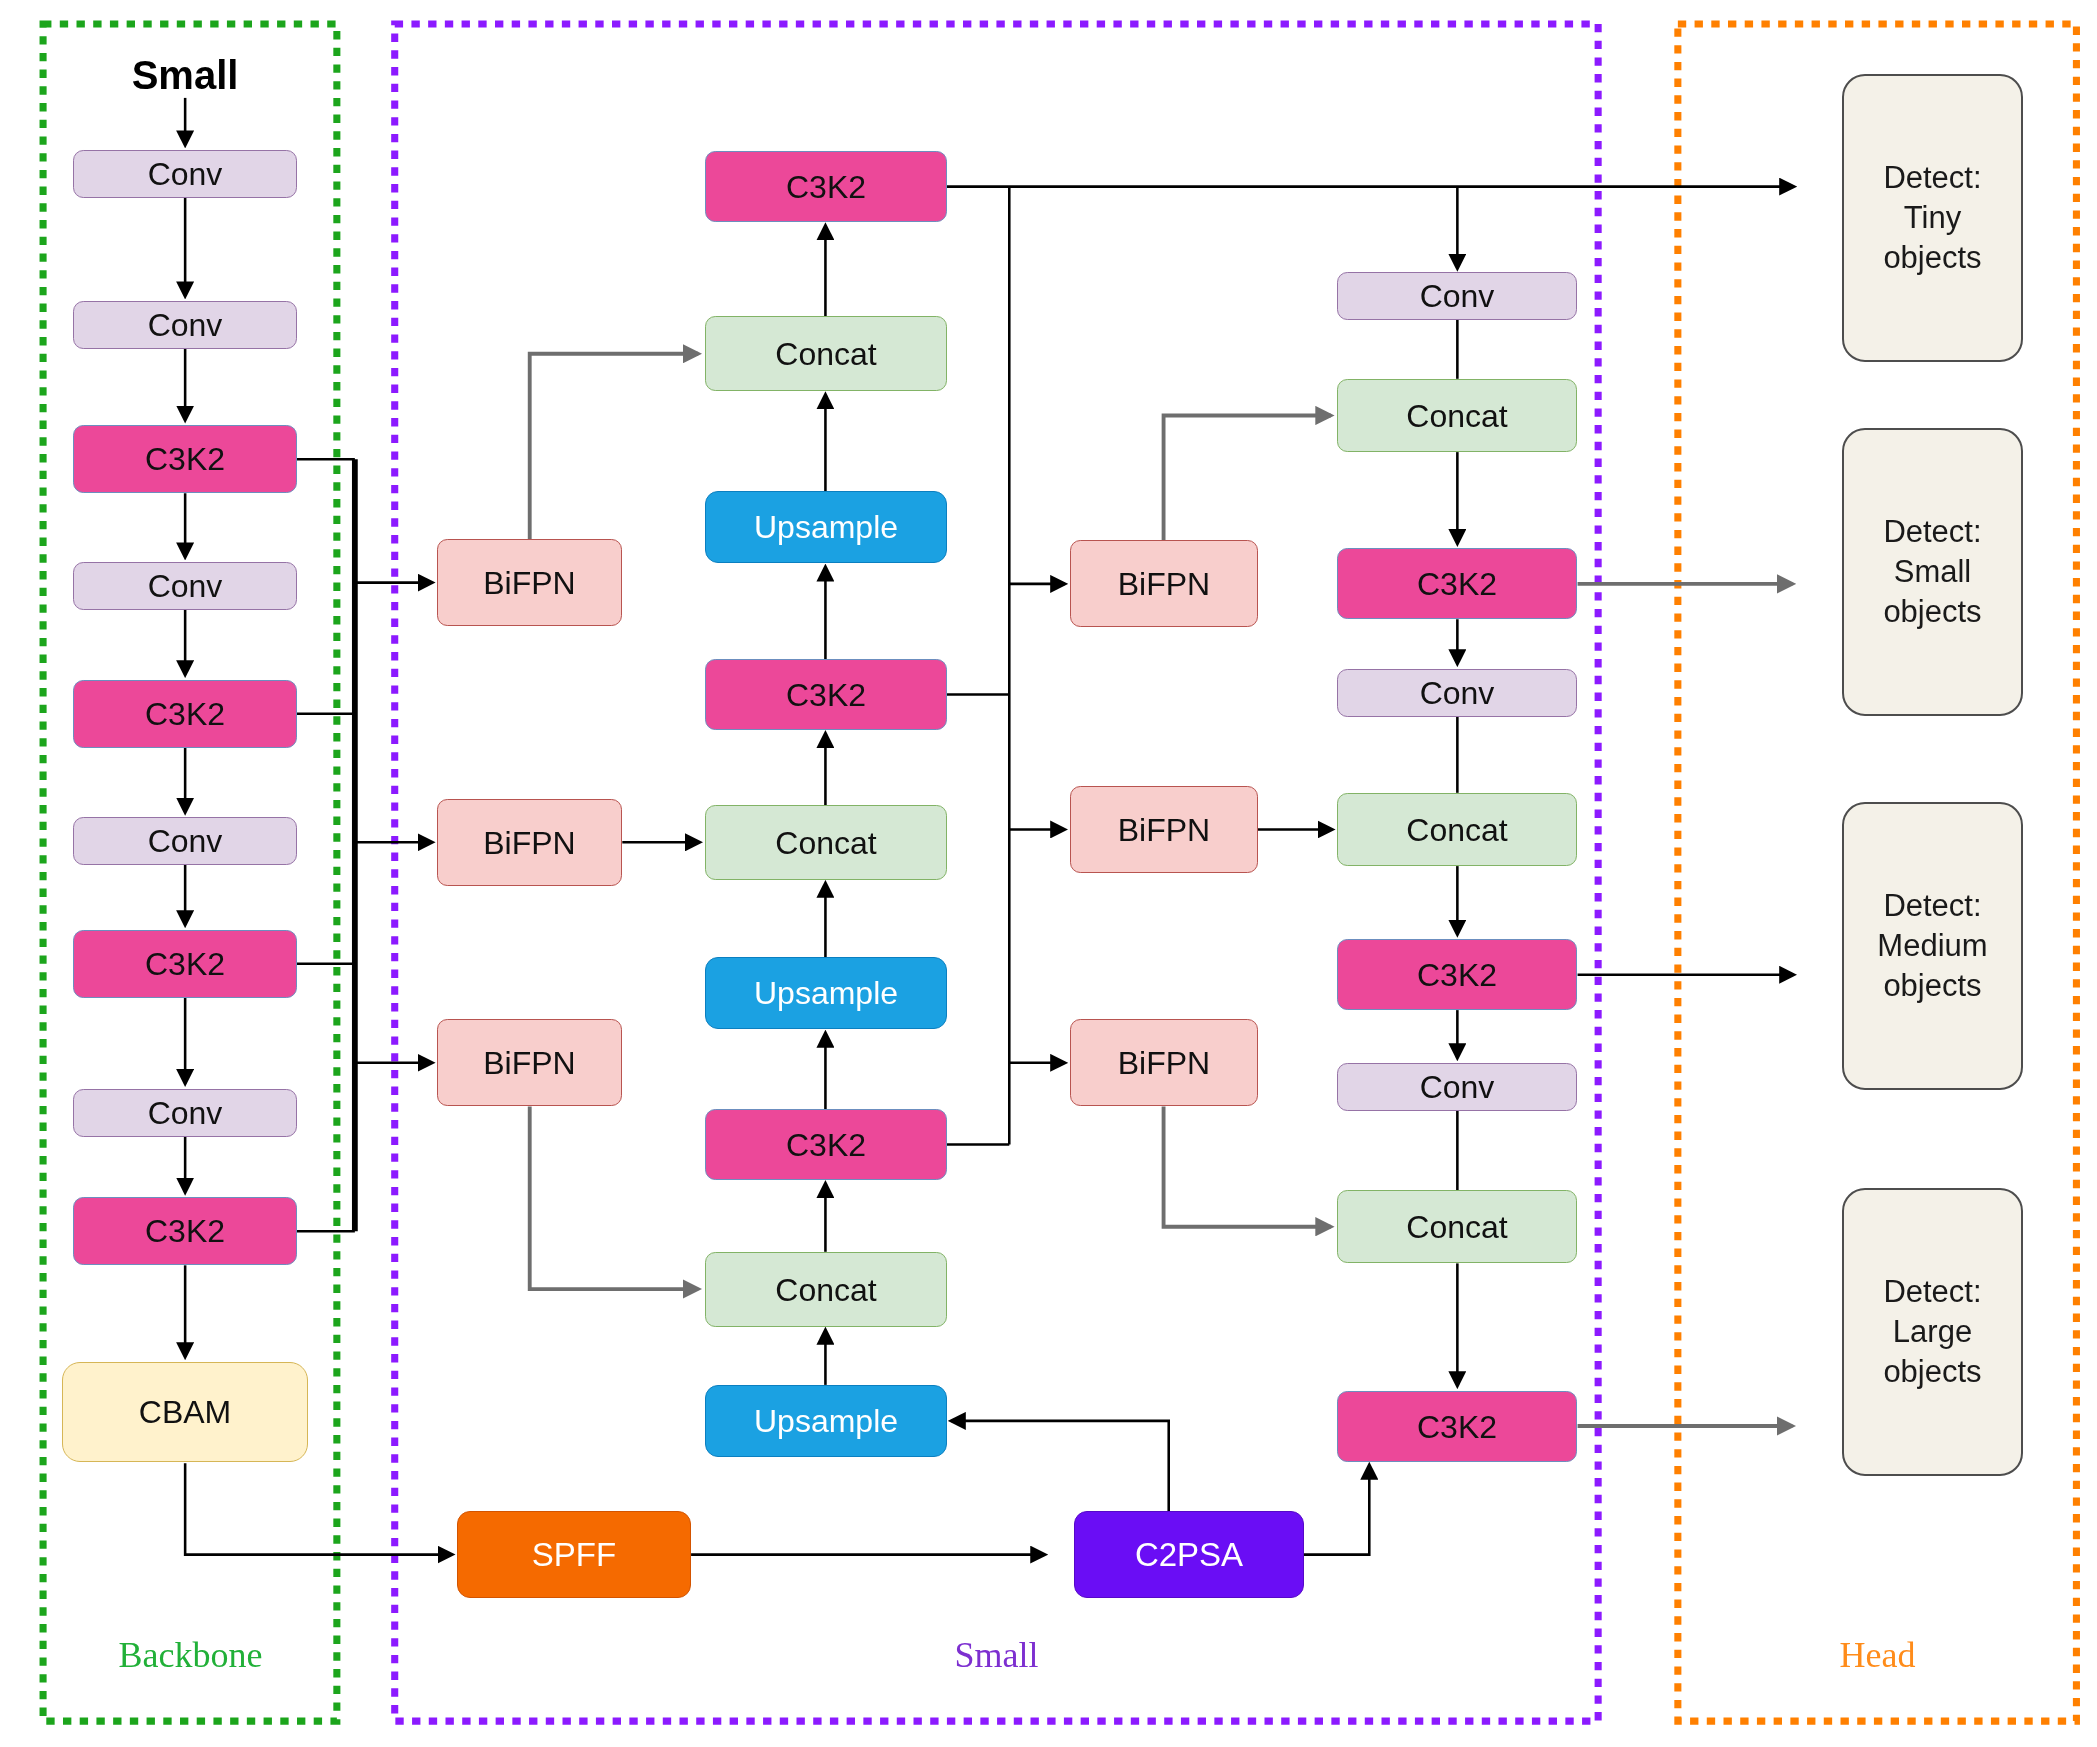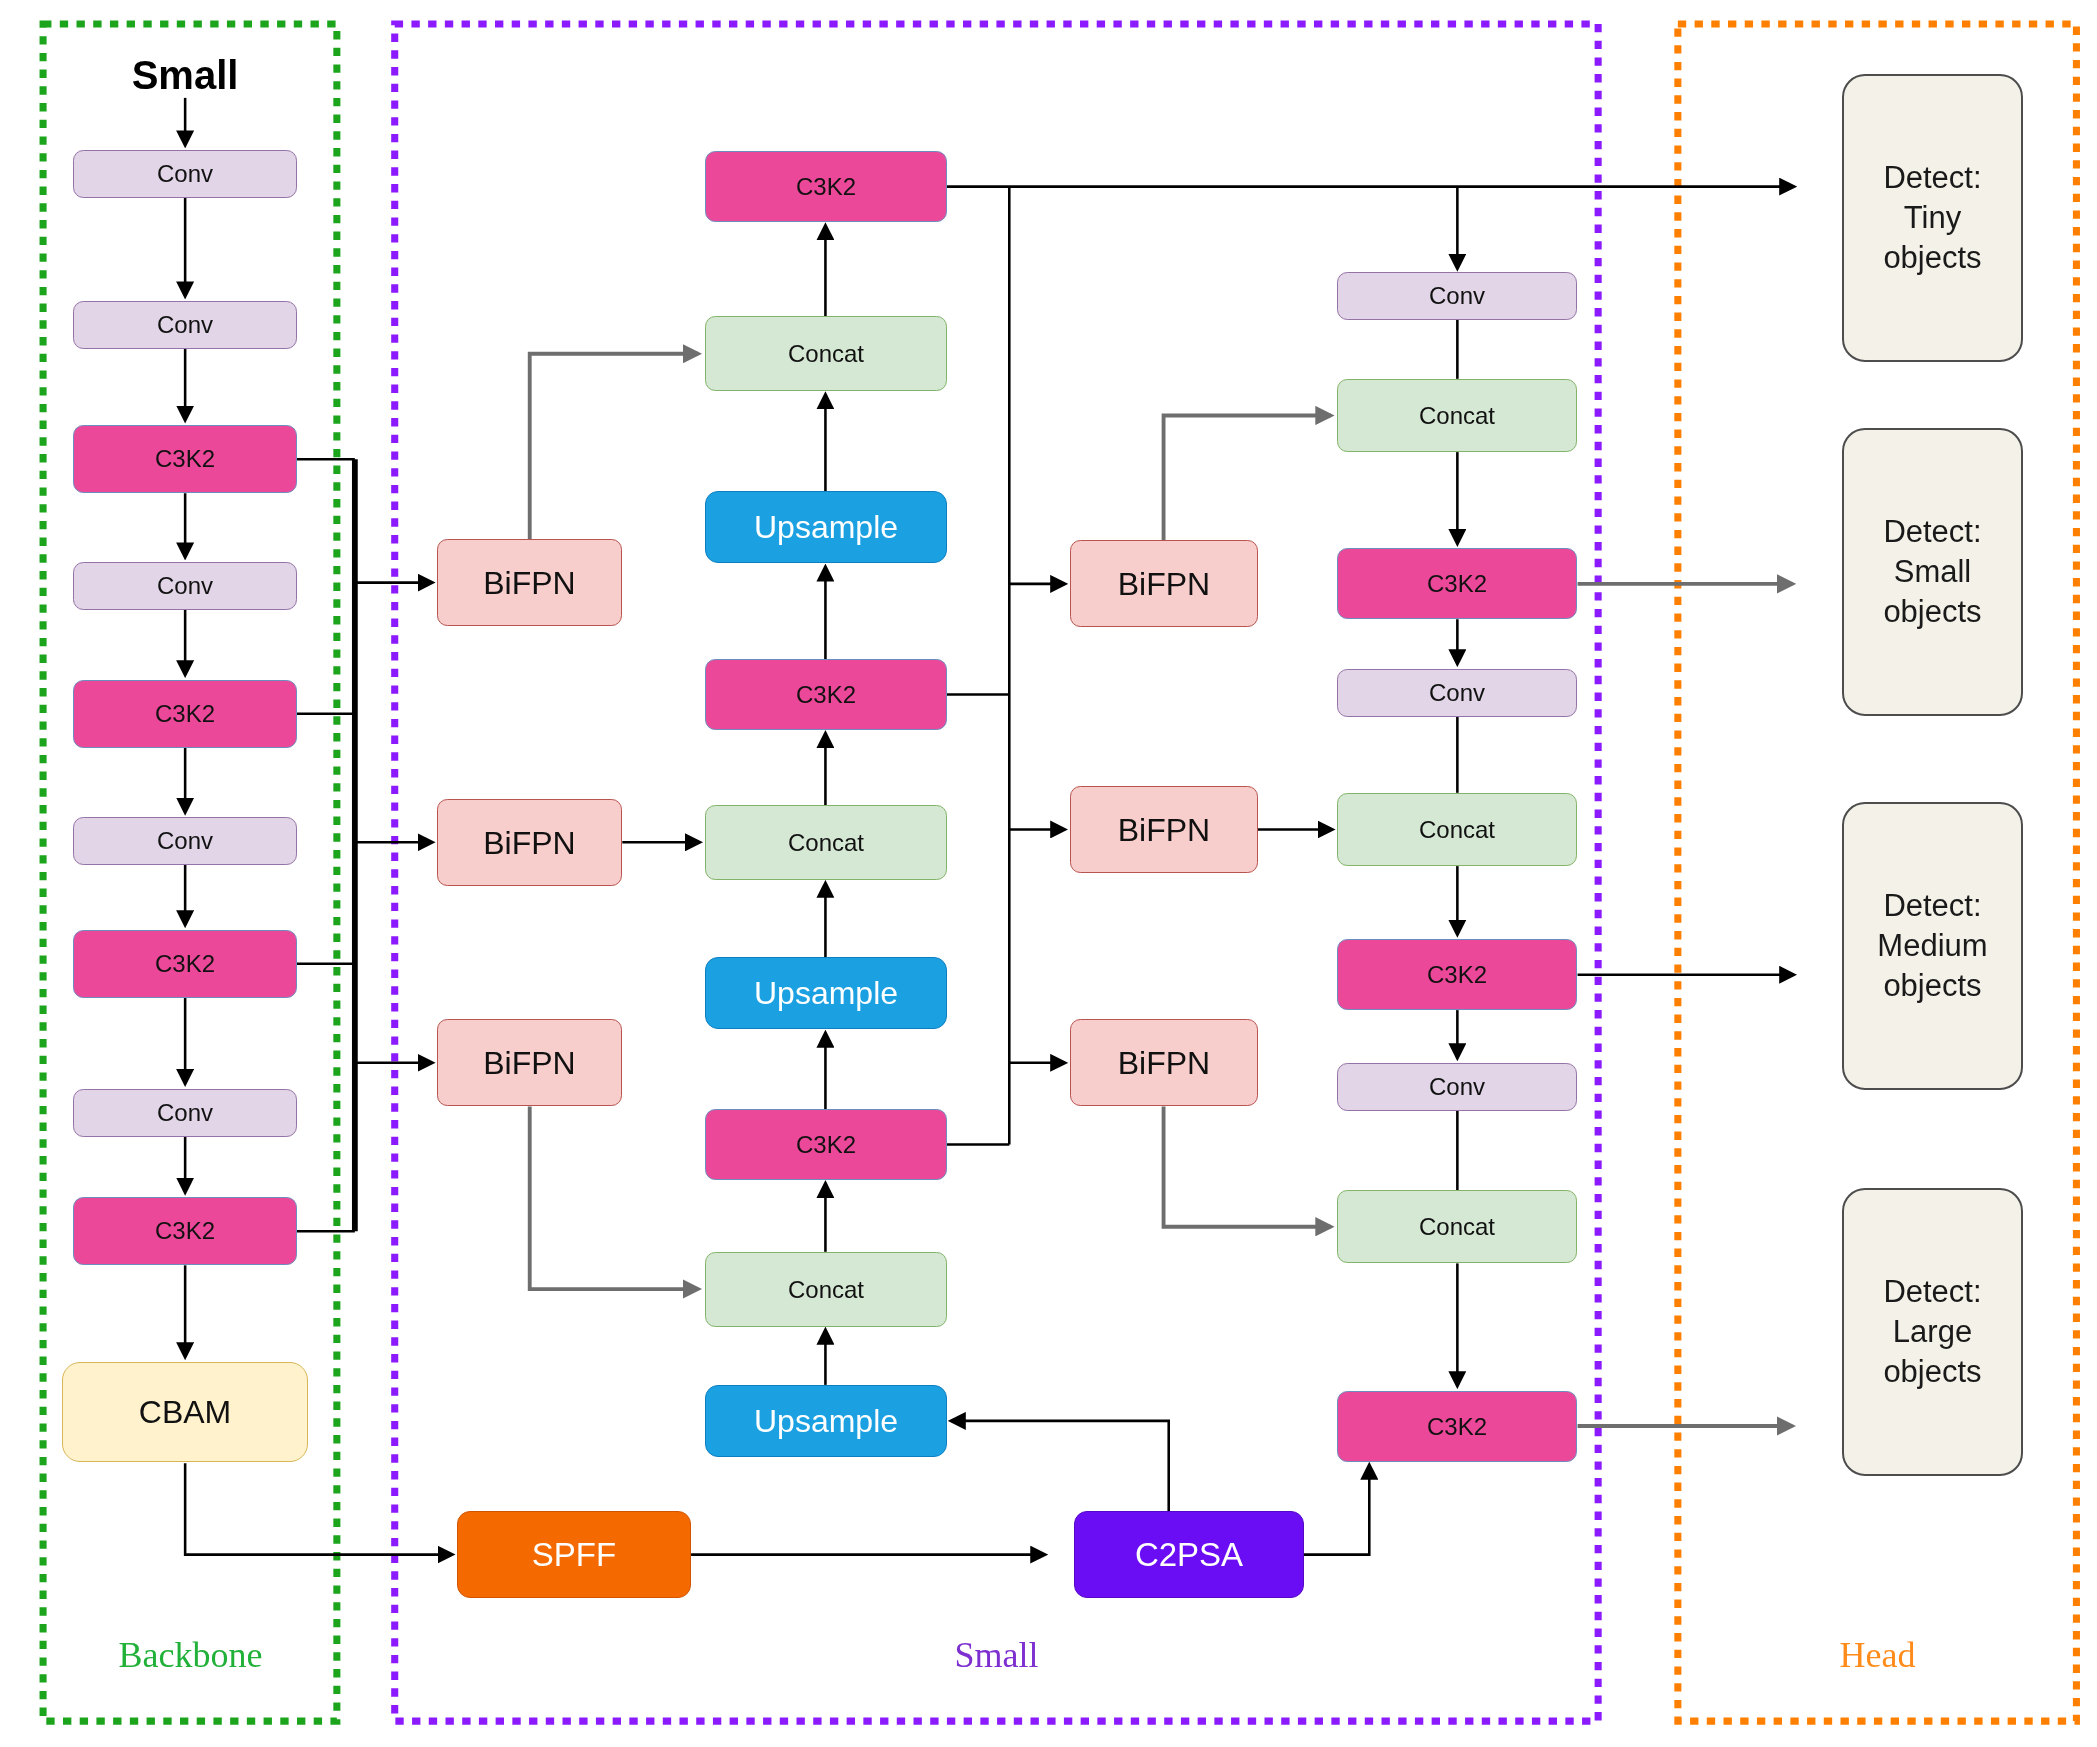--- a/index.html
+++ b/index.html
@@ -1,20 +1,20 @@
 <!DOCTYPE html>
 <html style="font-size:10.3px"><head>
 <meta charset="utf-8">
 <style>
   html,body{margin:0;padding:0;background:#ffffff;}
   body{font-family:"Liberation Sans", sans-serif;}
   #canvas{position:relative;width:2097px;height:1747px;background:#ffffff;overflow:hidden;}
   #wires{position:absolute;left:0;top:0;z-index:1;}
   .node{position:absolute;z-index:2;box-sizing:border-box;display:flex;align-items:center;justify-content:center;
-        border:1.9px solid #000;border-radius:10.3px;font-size:24px;color:#111;text-align:center;white-space:pre-line;line-height:1.25;}
+        border:1.9px solid #000;border-radius:10.3px;font-size:32px;color:#111;text-align:center;white-space:pre-line;line-height:1.25;}
   .conv{background:#e1d5e7;border-color:#9673a6;}
   .c3k2{background:#ec4899;border-color:#6c8ebf;}
   .concat{background:#d5e8d4;border-color:#82b366;}
   .bifpn{background:#f8cecc;border-color:#b85450;font-size:32px;}
   .cbam{background:#fff2cc;border-color:#d6b656;border-radius:18px;font-size:32px;}
   .upsample{background:#1ba1e2;border-color:#0b7fc0;color:#ffffff;border-radius:13px;font-size:32px;}
   .spff{background:#f56a00;border-color:#d35400;color:#ffffff;border-radius:13px;font-size:33px;}
   .c2psa{background:#6a0df5;border-color:#5608c8;color:#ffffff;border-radius:13px;font-size:33px;}
   .detect{background:#f4f1e8;border:2.6px solid #4d4d4d;border-radius:23px;font-size:31px;line-height:40px;color:#1a1a1a;margin-left:43px;}
   .free-label{position:absolute;z-index:2;display:flex;align-items:center;justify-content:center;text-align:center;}

